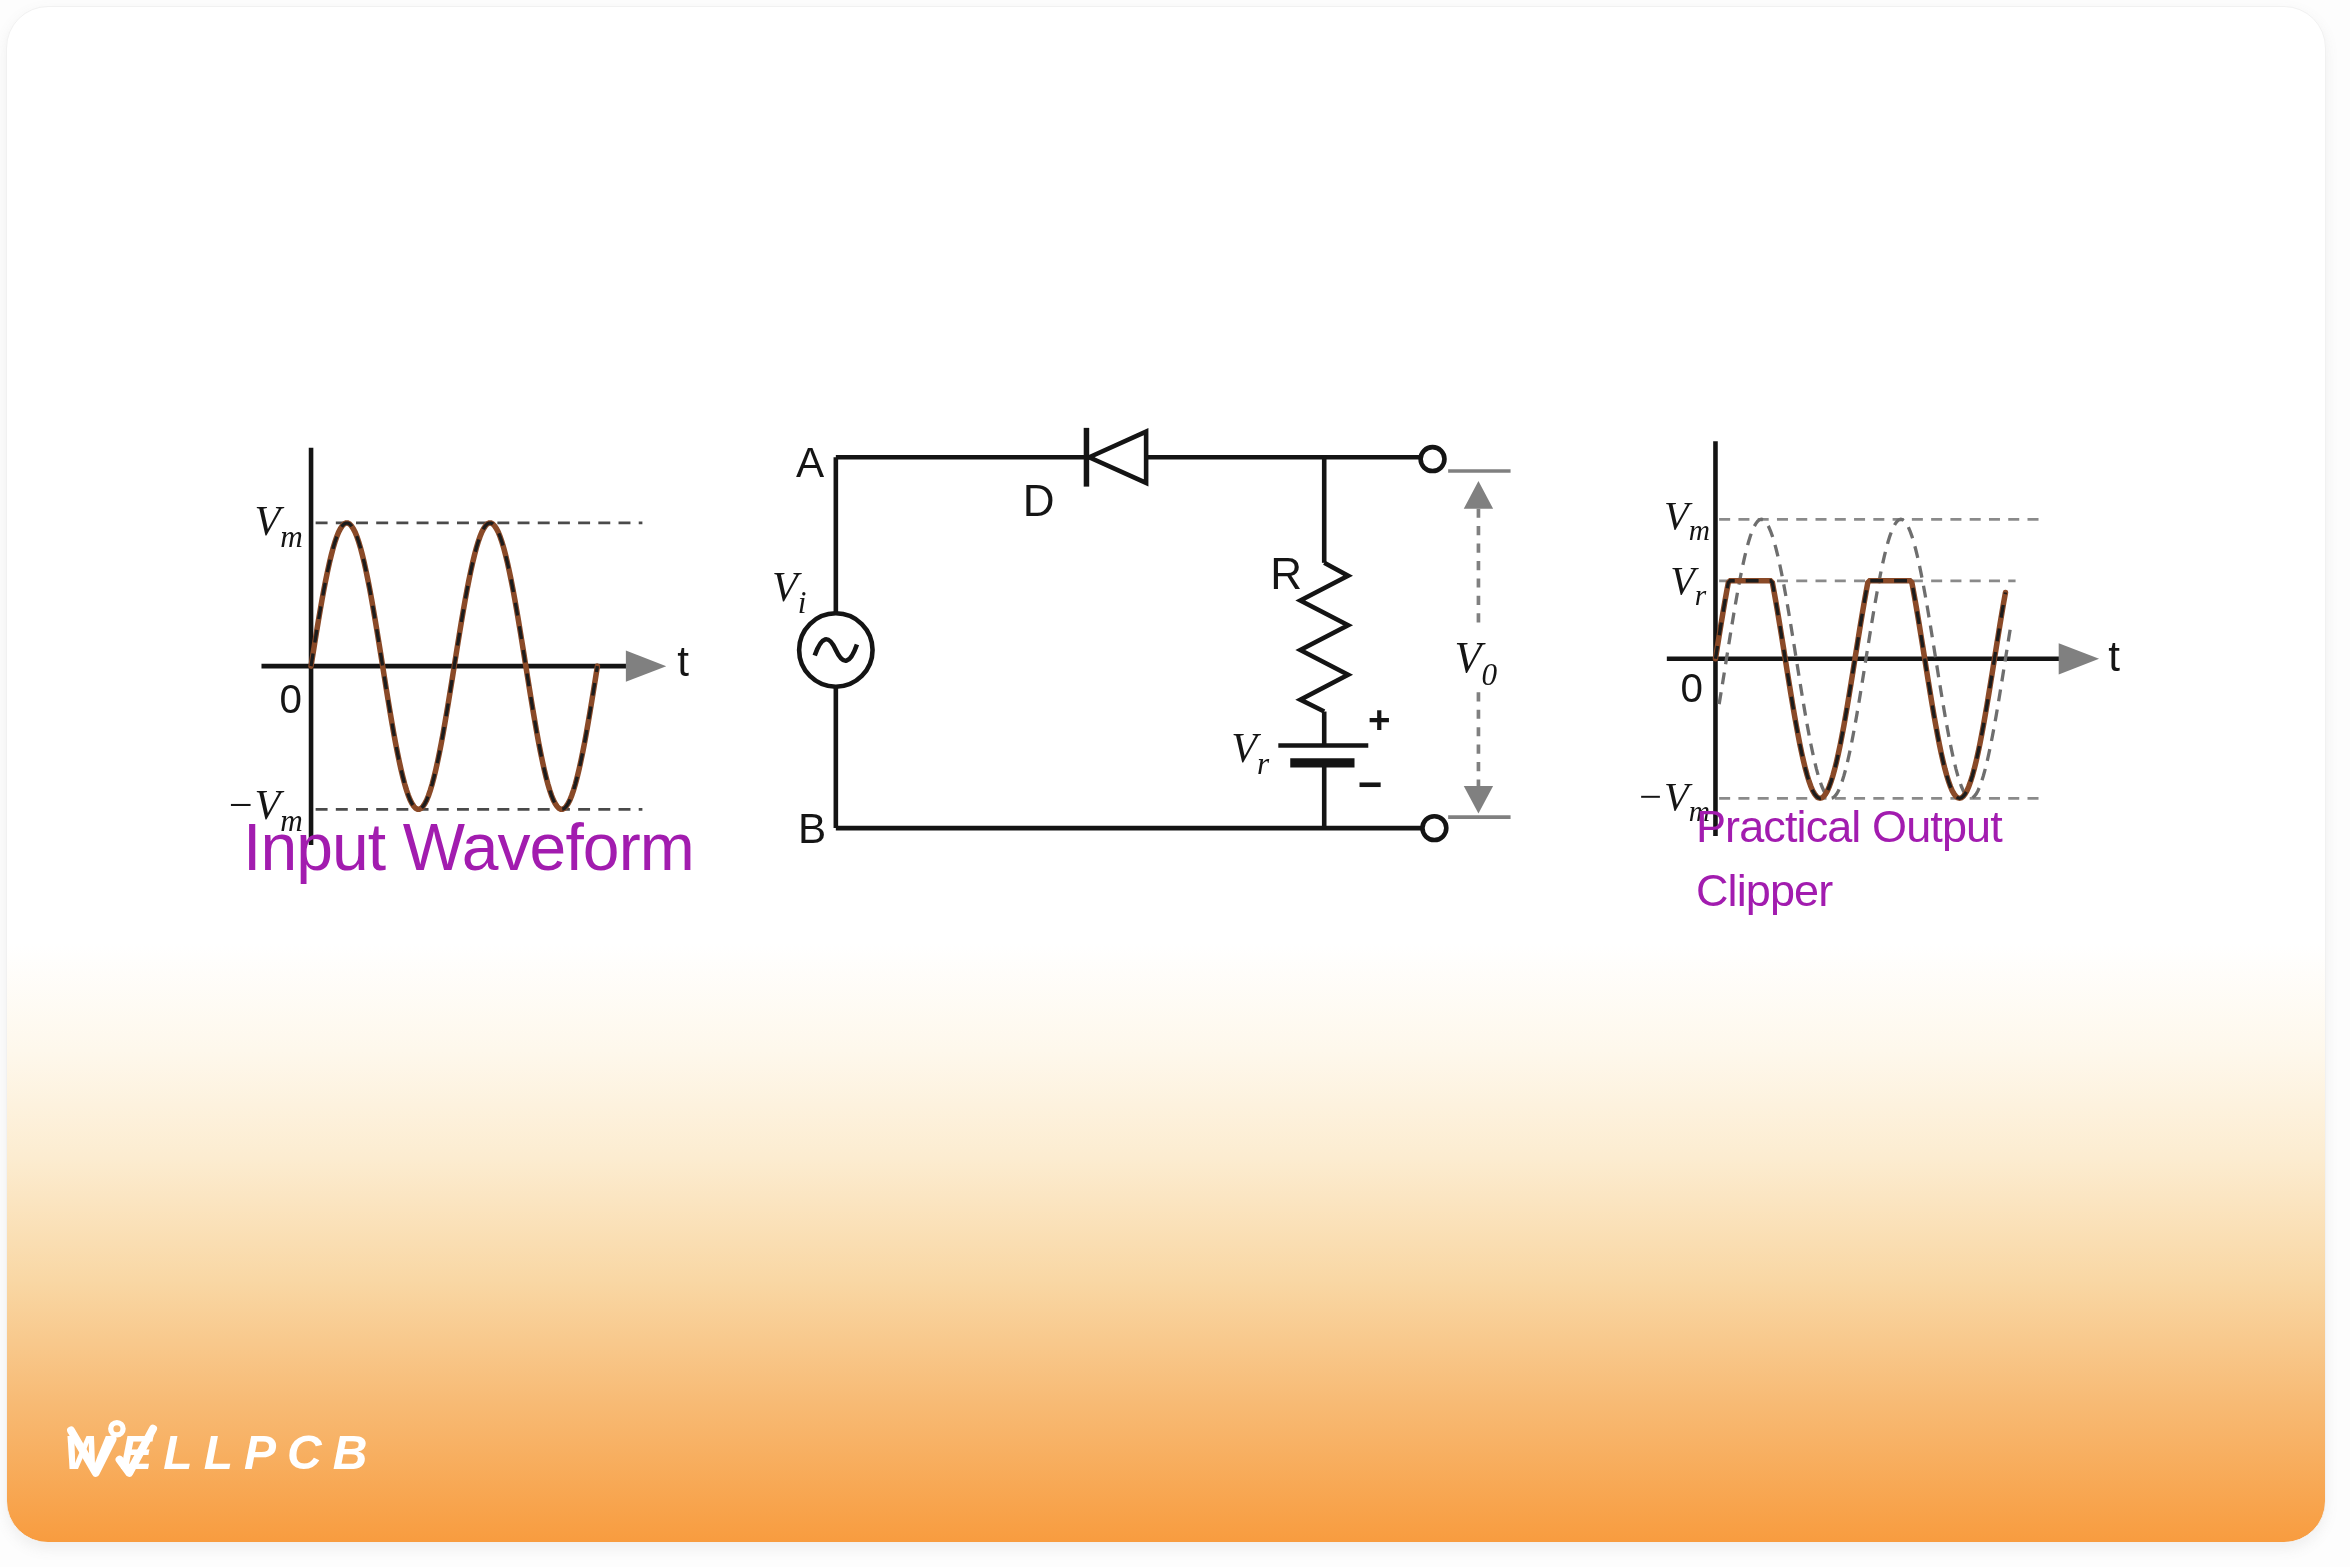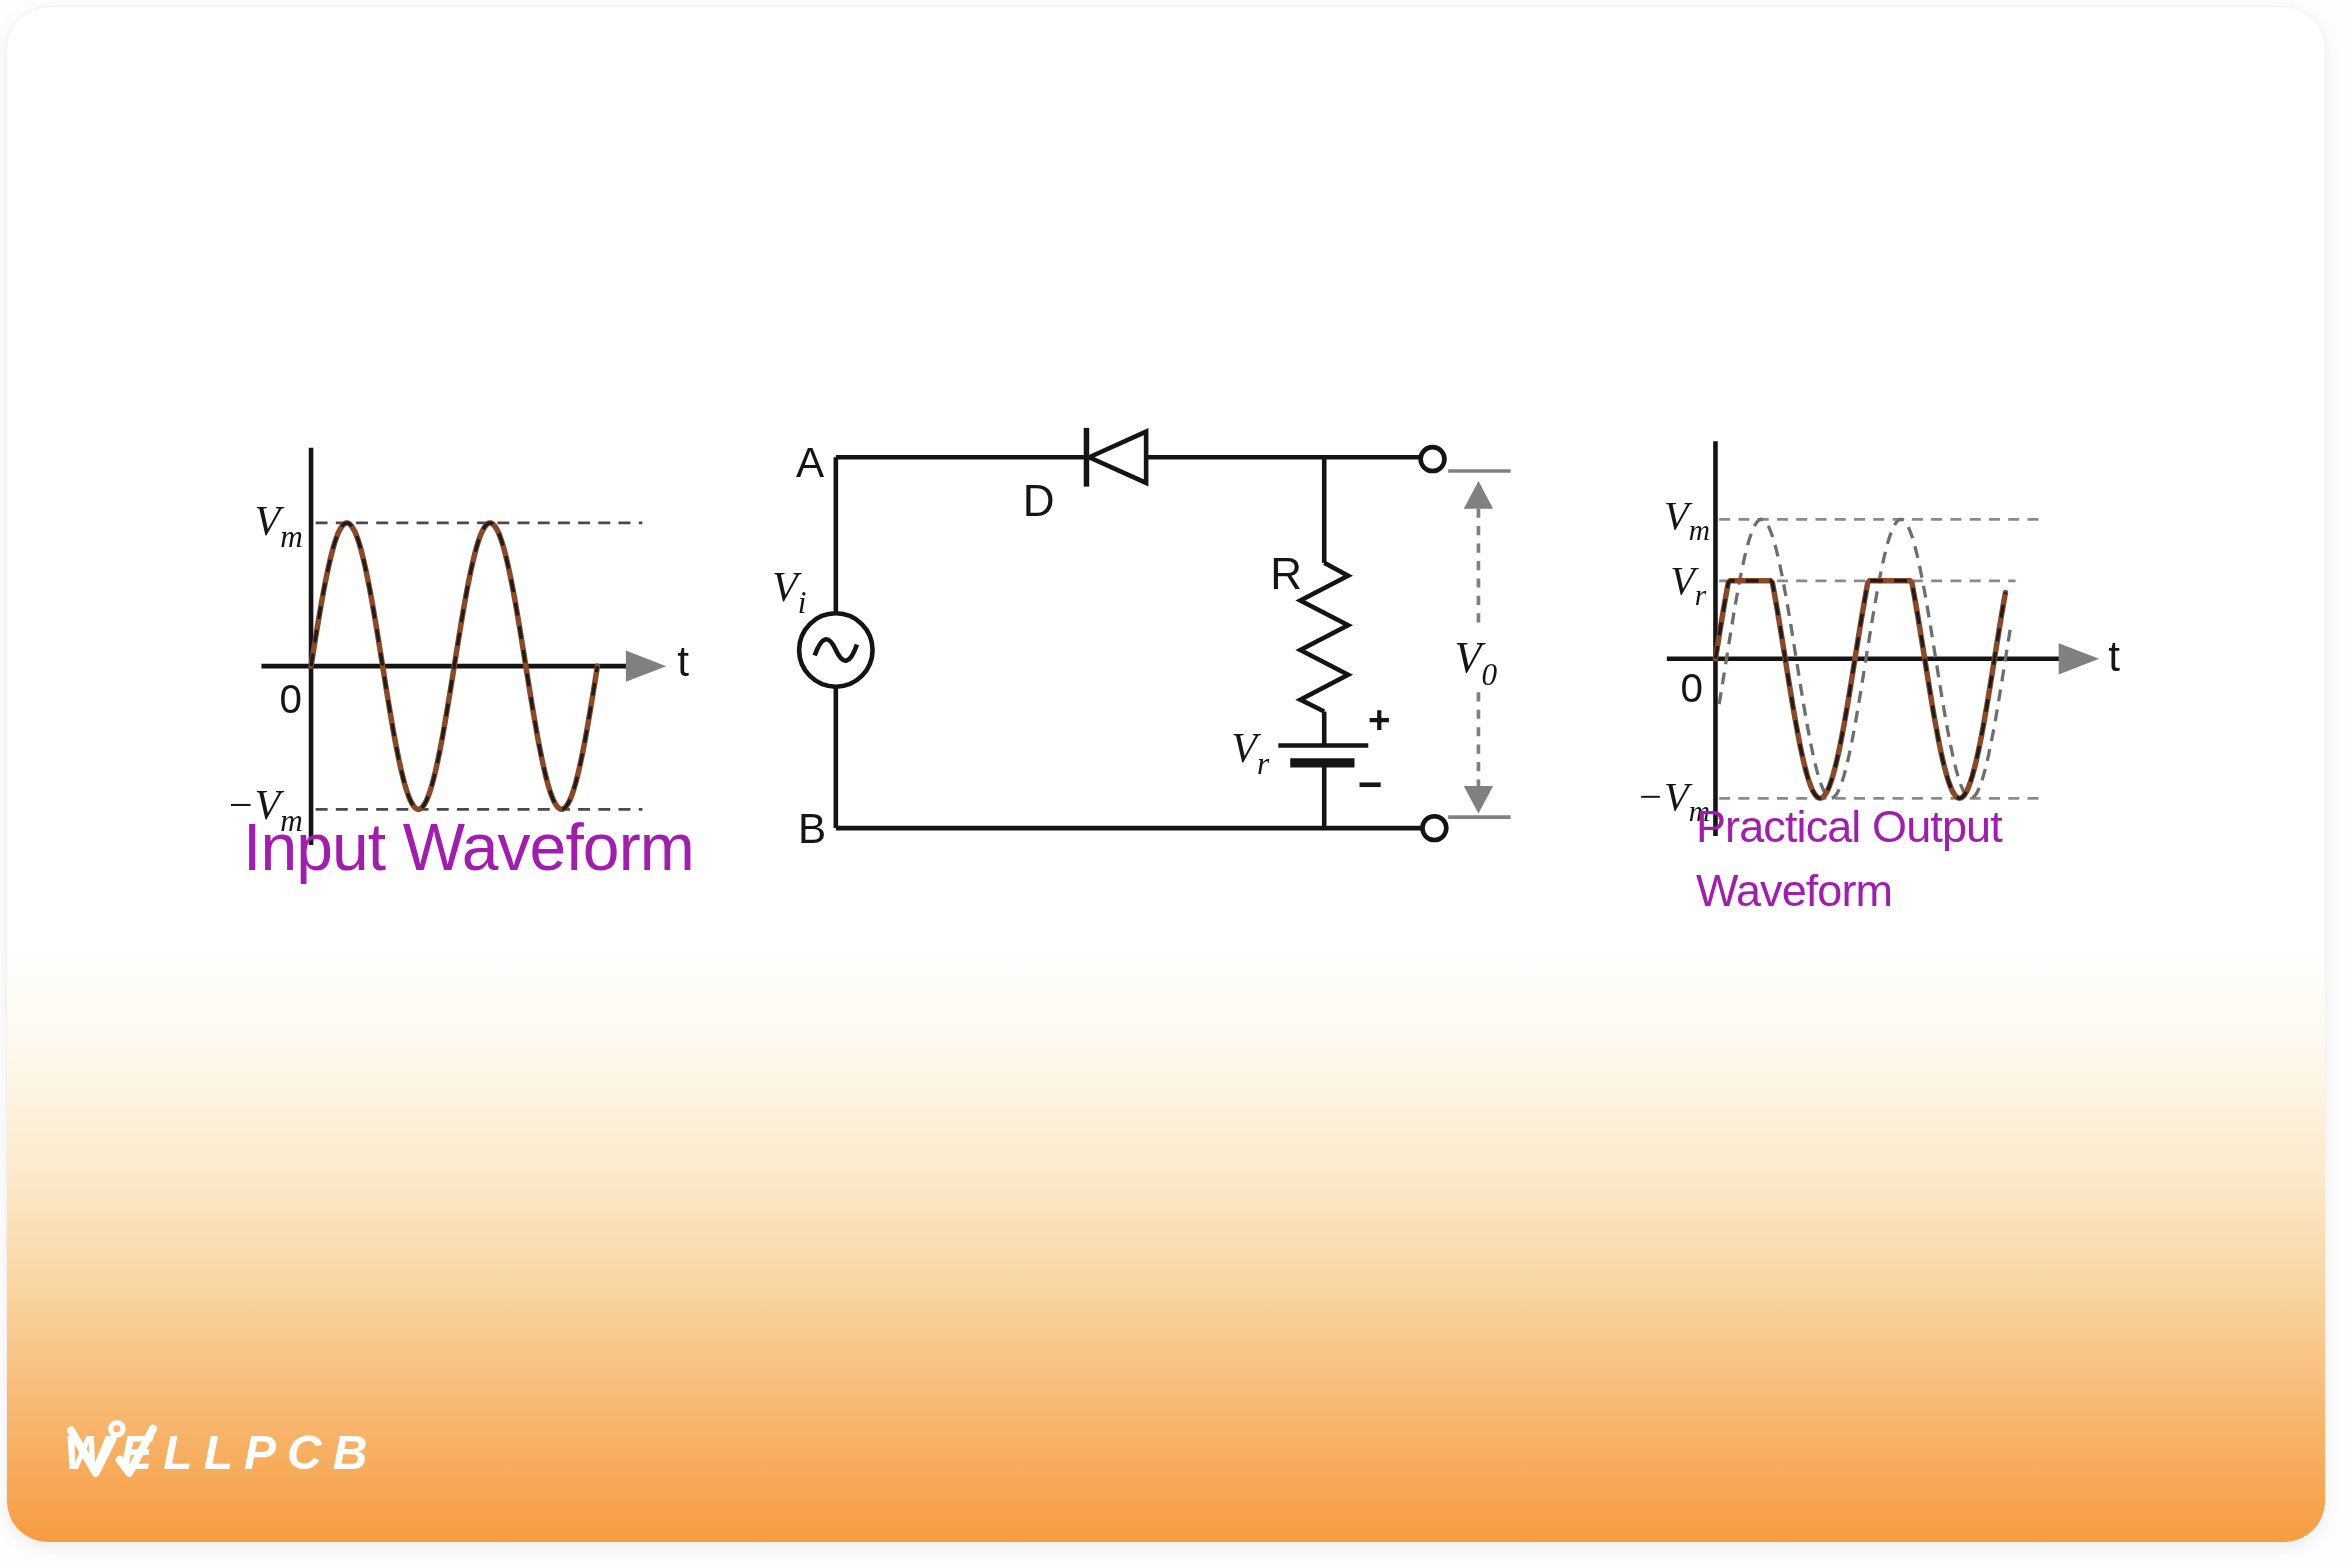--- a/index.html
+++ b/index.html
@@ -107,21 +107,21 @@
     <path id="out-wave-brown" class="wave-brown" d="M128.0,287.0 L130.0,274.4 L132.0,262.0 L134.0,249.7 L136.0,237.6 L138.0,225.9 L140.0,214.7 L142.0,203.9 L144.0,202.0 L146.0,202.0 L148.0,202.0 L150.0,202.0 L152.0,202.0 L154.0,202.0 L156.0,202.0 L158.0,202.0 L160.0,202.0 L162.0,202.0 L164.0,202.0 L166.0,202.0 L168.0,202.0 L170.0,202.0 L172.0,202.0 L174.0,202.0 L176.0,202.0 L178.0,202.0 L180.0,202.0 L182.0,202.0 L184.0,202.0 L186.0,202.0 L188.0,202.0 L190.0,203.9 L192.0,214.7 L194.0,225.9 L196.0,237.6 L198.0,249.7 L200.0,262.0 L202.0,274.4 L204.0,287.0 L206.0,299.6 L208.0,312.0 L210.0,324.3 L212.0,336.4 L214.0,348.1 L216.0,359.3 L218.0,370.1 L220.0,380.4 L222.0,389.9 L224.0,398.8 L226.0,406.9 L228.0,414.2 L230.0,420.7 L232.0,426.2 L234.0,430.8 L236.0,434.3 L238.0,436.9 L240.0,438.5 L242.0,439.0 L244.0,438.5 L246.0,436.9 L248.0,434.3 L250.0,430.8 L252.0,426.2 L254.0,420.7 L256.0,414.2 L258.0,406.9 L260.0,398.8 L262.0,389.9 L264.0,380.4 L266.0,370.1 L268.0,359.3 L270.0,348.1 L272.0,336.4 L274.0,324.3 L276.0,312.0 L278.0,299.6 L280.0,287.0 L282.0,274.4 L284.0,262.0 L286.0,249.7 L288.0,237.6 L290.0,225.9 L292.0,214.7 L294.0,203.9 L296.0,202.0 L298.0,202.0 L300.0,202.0 L302.0,202.0 L304.0,202.0 L306.0,202.0 L308.0,202.0 L310.0,202.0 L312.0,202.0 L314.0,202.0 L316.0,202.0 L318.0,202.0 L320.0,202.0 L322.0,202.0 L324.0,202.0 L326.0,202.0 L328.0,202.0 L330.0,202.0 L332.0,202.0 L334.0,202.0 L336.0,202.0 L338.0,202.0 L340.0,202.0 L342.0,203.9 L344.0,214.7 L346.0,225.9 L348.0,237.6 L350.0,249.7 L352.0,262.0 L354.0,274.4 L356.0,287.0 L358.0,299.6 L360.0,312.0 L362.0,324.3 L364.0,336.4 L366.0,348.1 L368.0,359.3 L370.0,370.1 L372.0,380.4 L374.0,389.9 L376.0,398.8 L378.0,406.9 L380.0,414.2 L382.0,420.7 L384.0,426.2 L386.0,430.8 L388.0,434.3 L390.0,436.9 L392.0,438.5 L394.0,439.0 L396.0,438.5 L398.0,436.9 L400.0,434.3 L402.0,430.8 L404.0,426.2 L406.0,420.7 L408.0,414.2 L410.0,406.9 L412.0,398.8 L414.0,389.9 L416.0,380.4 L418.0,370.1 L420.0,359.3 L422.0,348.1 L424.0,336.4 L426.0,324.3 L428.0,312.0 L430.0,299.6 L432.0,287.0 L434.0,274.4 L436.0,262.0 L438.0,249.7 L440.0,237.6 L442.0,225.9 L444.0,214.7"></path>
     <path id="out-wave-dash" class="wave-dash" d="M128.0,287.0 L130.0,274.4 L132.0,262.0 L134.0,249.7 L136.0,237.6 L138.0,225.9 L140.0,214.7 L142.0,203.9 L144.0,202.0 L146.0,202.0 L148.0,202.0 L150.0,202.0 L152.0,202.0 L154.0,202.0 L156.0,202.0 L158.0,202.0 L160.0,202.0 L162.0,202.0 L164.0,202.0 L166.0,202.0 L168.0,202.0 L170.0,202.0 L172.0,202.0 L174.0,202.0 L176.0,202.0 L178.0,202.0 L180.0,202.0 L182.0,202.0 L184.0,202.0 L186.0,202.0 L188.0,202.0 L190.0,203.9 L192.0,214.7 L194.0,225.9 L196.0,237.6 L198.0,249.7 L200.0,262.0 L202.0,274.4 L204.0,287.0 L206.0,299.6 L208.0,312.0 L210.0,324.3 L212.0,336.4 L214.0,348.1 L216.0,359.3 L218.0,370.1 L220.0,380.4 L222.0,389.9 L224.0,398.8 L226.0,406.9 L228.0,414.2 L230.0,420.7 L232.0,426.2 L234.0,430.8 L236.0,434.3 L238.0,436.9 L240.0,438.5 L242.0,439.0 L244.0,438.5 L246.0,436.9 L248.0,434.3 L250.0,430.8 L252.0,426.2 L254.0,420.7 L256.0,414.2 L258.0,406.9 L260.0,398.8 L262.0,389.9 L264.0,380.4 L266.0,370.1 L268.0,359.3 L270.0,348.1 L272.0,336.4 L274.0,324.3 L276.0,312.0 L278.0,299.6 L280.0,287.0 L282.0,274.4 L284.0,262.0 L286.0,249.7 L288.0,237.6 L290.0,225.9 L292.0,214.7 L294.0,203.9 L296.0,202.0 L298.0,202.0 L300.0,202.0 L302.0,202.0 L304.0,202.0 L306.0,202.0 L308.0,202.0 L310.0,202.0 L312.0,202.0 L314.0,202.0 L316.0,202.0 L318.0,202.0 L320.0,202.0 L322.0,202.0 L324.0,202.0 L326.0,202.0 L328.0,202.0 L330.0,202.0 L332.0,202.0 L334.0,202.0 L336.0,202.0 L338.0,202.0 L340.0,202.0 L342.0,203.9 L344.0,214.7 L346.0,225.9 L348.0,237.6 L350.0,249.7 L352.0,262.0 L354.0,274.4 L356.0,287.0 L358.0,299.6 L360.0,312.0 L362.0,324.3 L364.0,336.4 L366.0,348.1 L368.0,359.3 L370.0,370.1 L372.0,380.4 L374.0,389.9 L376.0,398.8 L378.0,406.9 L380.0,414.2 L382.0,420.7 L384.0,426.2 L386.0,430.8 L388.0,434.3 L390.0,436.9 L392.0,438.5 L394.0,439.0 L396.0,438.5 L398.0,436.9 L400.0,434.3 L402.0,430.8 L404.0,426.2 L406.0,420.7 L408.0,414.2 L410.0,406.9 L412.0,398.8 L414.0,389.9 L416.0,380.4 L418.0,370.1 L420.0,359.3 L422.0,348.1 L424.0,336.4 L426.0,324.3 L428.0,312.0 L430.0,299.6 L432.0,287.0 L434.0,274.4 L436.0,262.0 L438.0,249.7 L440.0,237.6 L442.0,225.9 L444.0,214.7"></path>
     <text class="mathv" font-size="44" text-anchor="end" x="122" y="146"><tspan>V</tspan><tspan dy="12" font-size="32">m</tspan></text>
     <text class="mathv" font-size="44" text-anchor="end" x="118" y="216"><tspan>V</tspan><tspan dy="12" font-size="32">r</tspan></text>
     <text class="sans" font-size="44" text-anchor="middle" x="102" y="334">0</text>
     <text class="mathv" font-size="44" text-anchor="end" x="122" y="452"><tspan>−V</tspan><tspan dy="12" font-size="32">m</tspan></text>
     <text class="sans" font-size="46" x="556" y="300">t</text>
   </svg>
   <div class="caption" style="left:1696px;top:795px;font-size:45px;">
     <div>Practical Output</div>
-    <div>Waveform</div>
+    <div>Clipper</div>
   </div>
 
   <div id="logo">
     <svg width="97" height="62" viewBox="0 0 110 70">
       <g fill="none" stroke="#ffffff" stroke-width="9" stroke-linecap="round" stroke-linejoin="round">
         <path d="M 8,14 L 36,62 L 55,24"></path>
         <path d="M 101,12 L 74,62 L 63,47"></path>
       </g>
       <circle cx="60" cy="12" r="7" fill="none" stroke="#ffffff" stroke-width="6"></circle>
     </svg>

